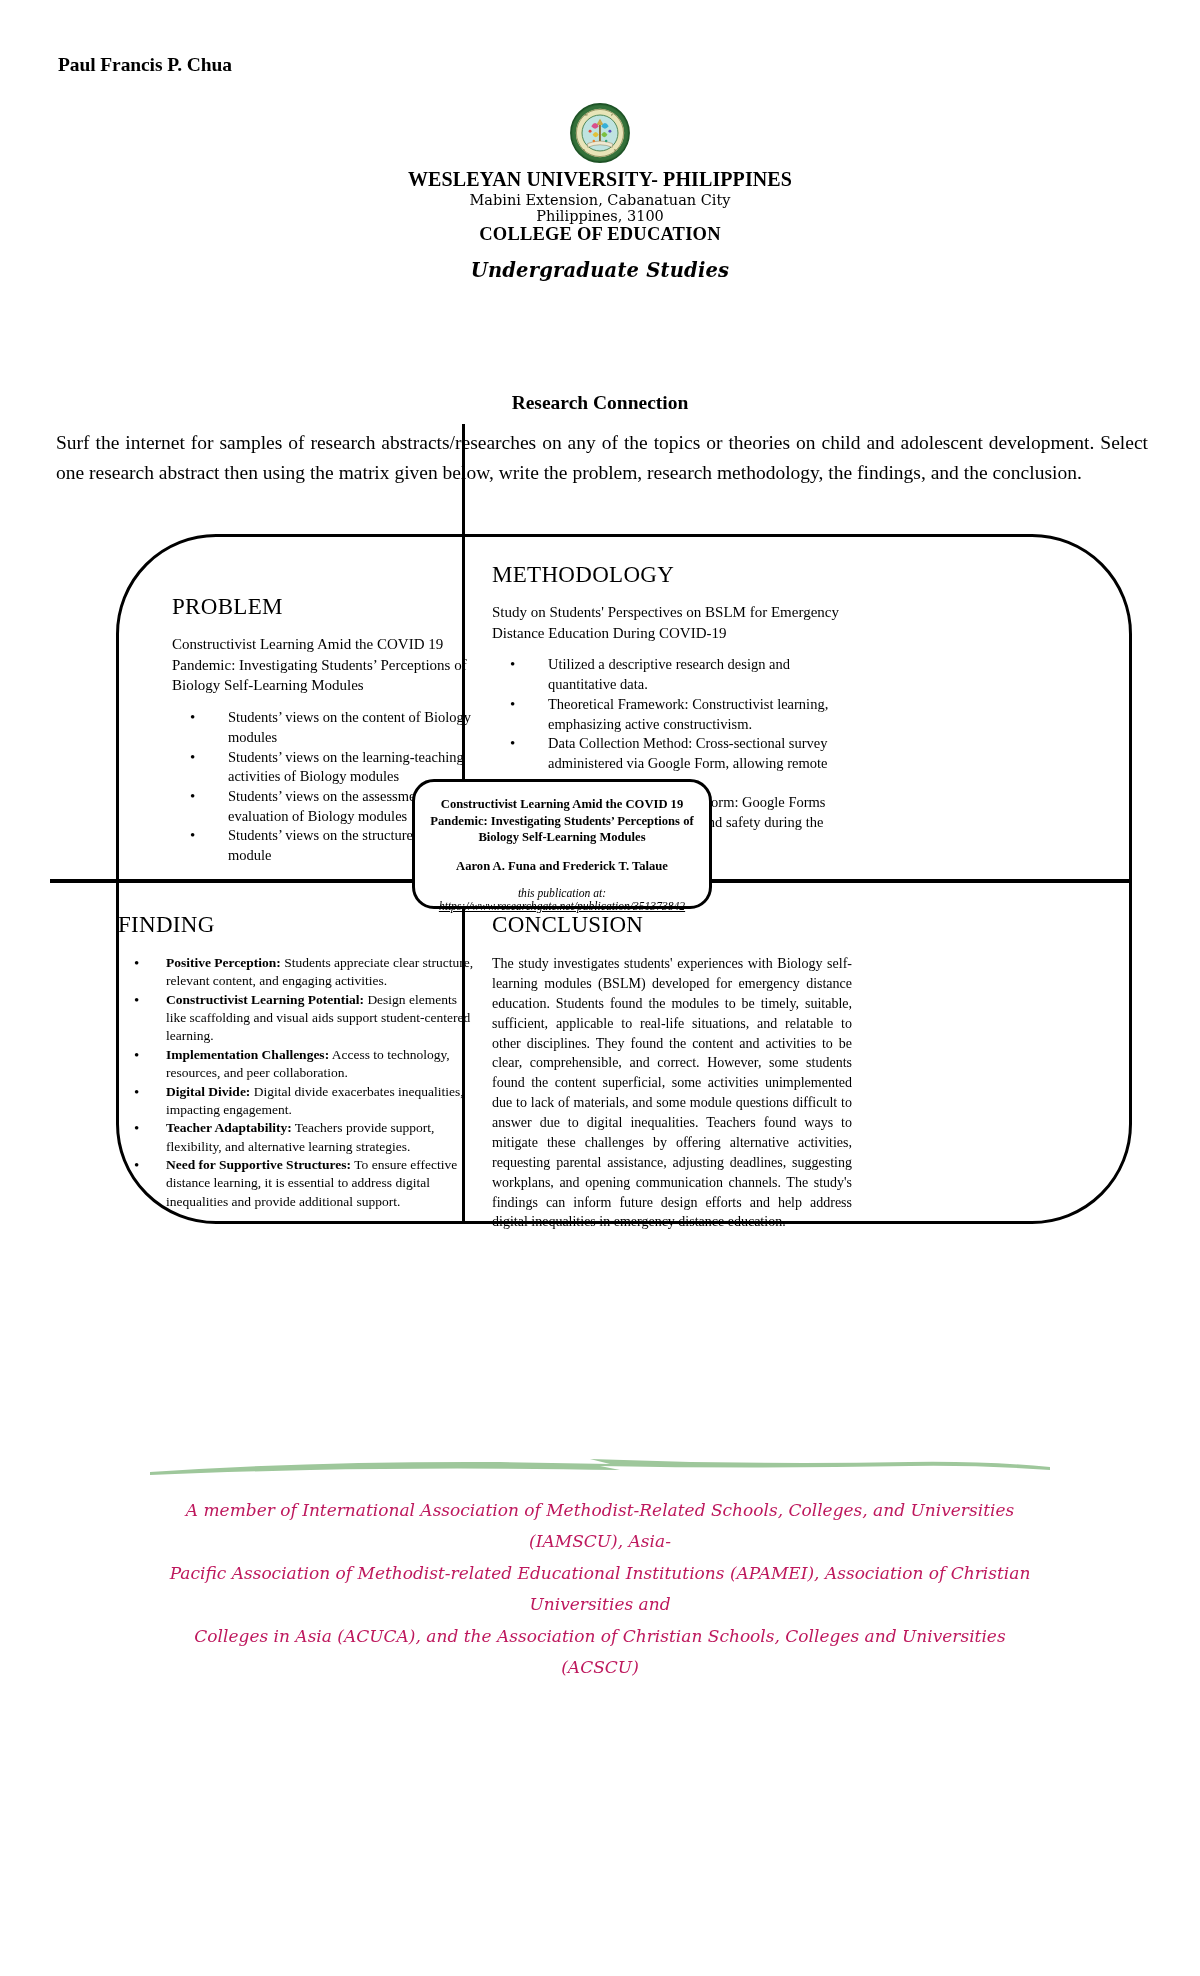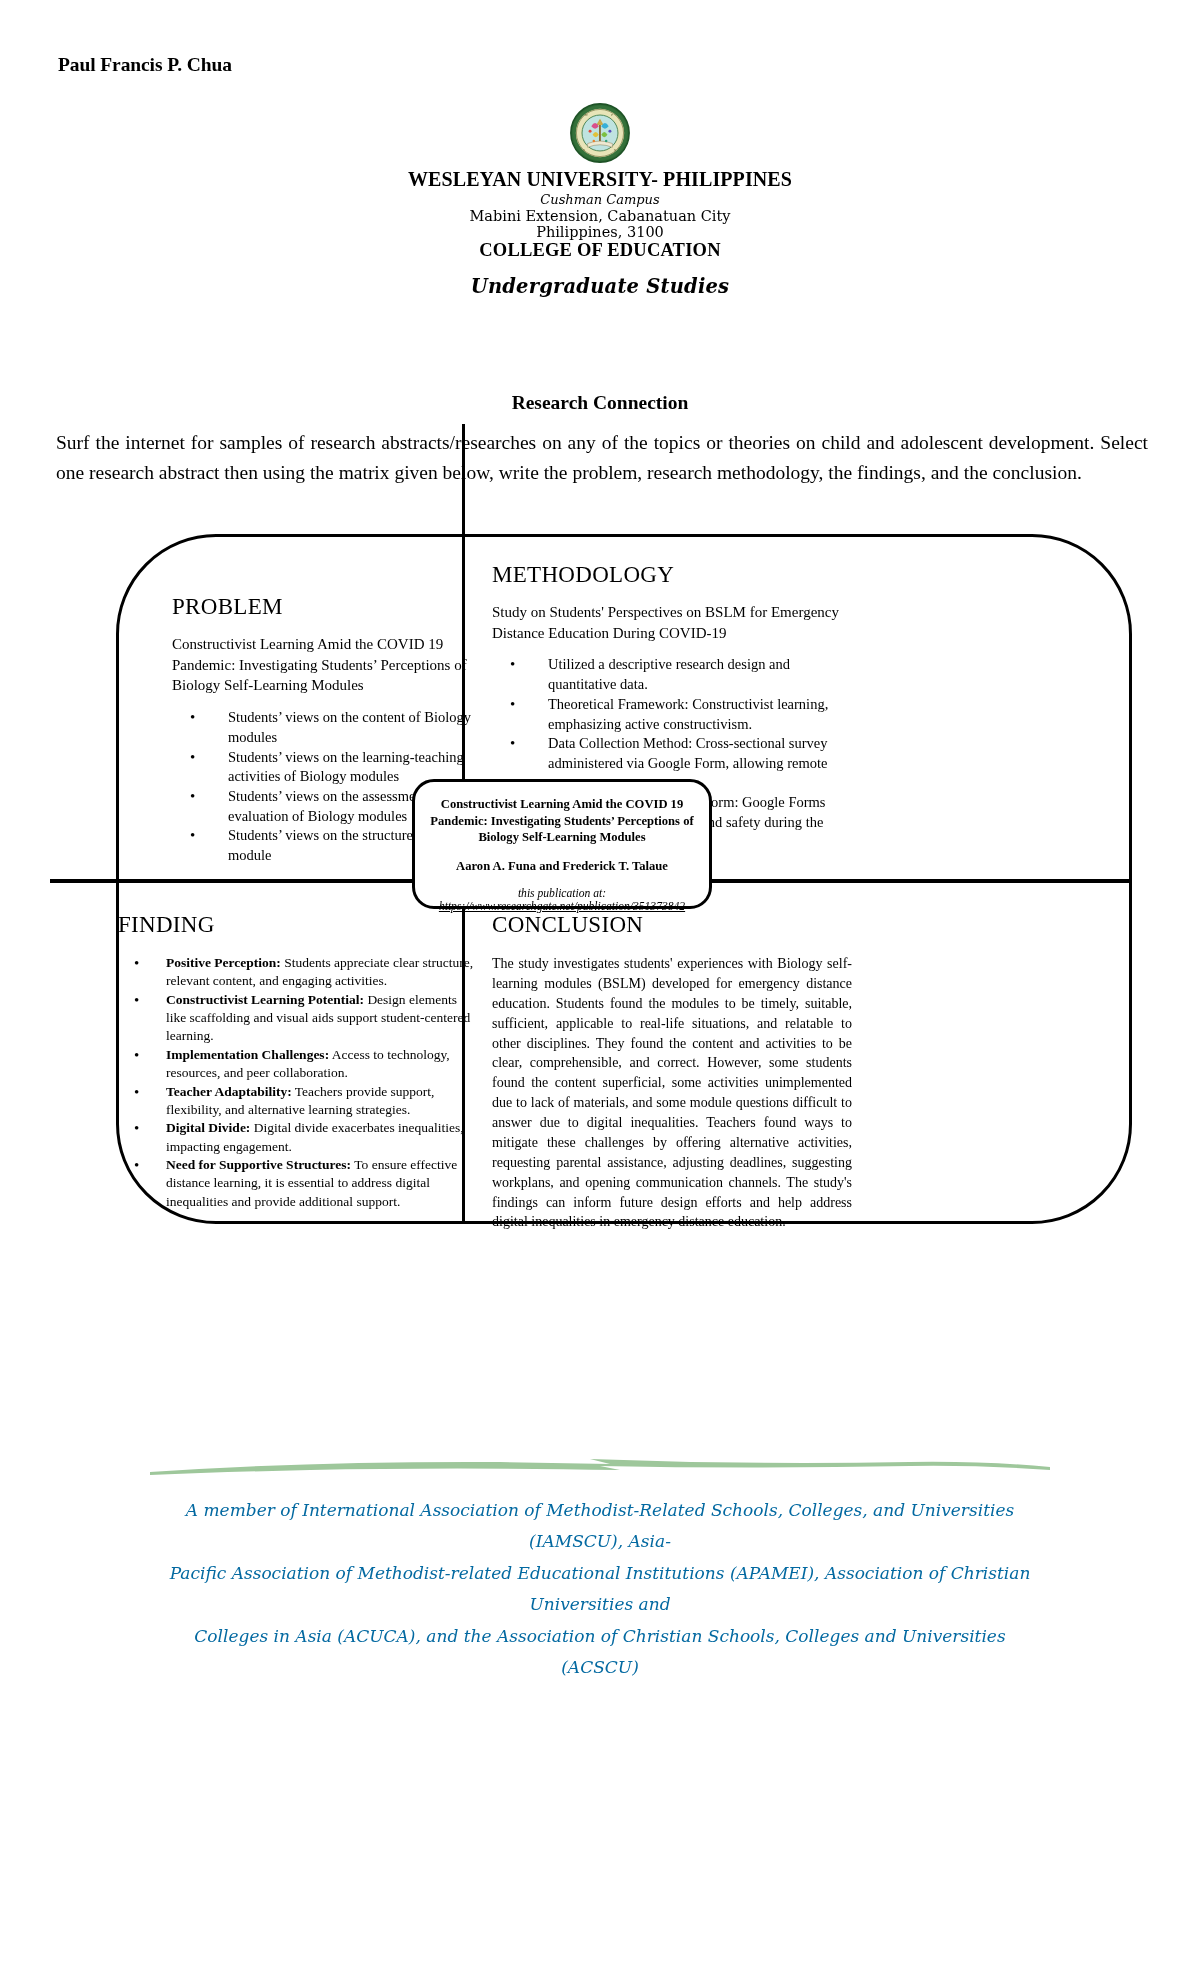--- a/index.html
+++ b/index.html
@@ -241,21 +241,21 @@
     text-align: center;
   }
   .footer-swoosh { display: block; margin: 0 auto; }
   .footer-text {
     margin: 14px auto 0 auto;
     width: 880px;
     font-family: "DejaVu Serif", "Liberation Serif", serif;
     font-style: italic;
     font-size: 17px;
     line-height: 1.85;
-    color: #0369a1;
+    color: #be185d;
   }
 </style>
 </head>
 <body>
 
 <div class="page">
 
   <div class="student-header">
     <div class="student-name">Paul Francis P. Chua</div>
   </div>
@@ -285,21 +285,20 @@
             <text x="26" y="26">W</text>
             <text x="68" y="26">P</text>
             <text x="22" y="82">U</text>
             <text x="72" y="82">N</text>
           </g>
           <circle cx="50" cy="53" r="47" fill="none" stroke="#1e5226" stroke-width="2.5"></circle>
         </g>
       </svg>
     </div>
     <div class="lh-univ">WESLEYAN UNIVERSITY- PHILIPPINES</div>
-    <div class="lh-campus">Cushman Campus</div>
     <div class="lh-addr">Mabini Extension, Cabanatuan City</div>
     <div class="lh-country">Philippines, 3100</div>
     <div class="lh-college">COLLEGE OF EDUCATION</div>
     <div class="lh-under">Undergraduate Studies</div>
   </div>
 
   <div class="rc-title">Research Connection</div>
   <div class="rc-body">Surf the internet for samples of research abstracts/researches on any of the topics or theories on child and adolescent development. Select one research abstract then using the matrix given below, write the problem, research methodology, the findings, and the conclusion.</div>
 
   <div class="matrix">
@@ -328,22 +327,22 @@
         <li>Online Data Gathering Platform: Google Forms ensured participant health and safety during the pandemic.</li>
       </ul>
     </div>
 
     <div class="quad quad-finding">
       <div class="quad-heading">FINDING</div>
       <ul class="quad-list small">
         <li><span class="lead">Positive Perception:</span><span> Students appreciate clear structure, relevant content, and engaging activities.</span></li>
         <li><span class="lead">Constructivist Learning Potential:</span><span> Design elements like scaffolding and visual aids support student-centered learning.</span></li>
         <li><span class="lead">Implementation Challenges:</span><span> Access to technology, resources, and peer collaboration.</span></li>
+        <li><span class="lead">Digital Divide:</span><span> Digital divide exacerbates inequalities, impacting engagement.</span></li>
         <li><span class="lead">Teacher Adaptability:</span><span> Teachers provide support, flexibility, and alternative learning strategies.</span></li>
-        <li><span class="lead">Digital Divide:</span><span> Digital divide exacerbates inequalities, impacting engagement.</span></li>
         <li><span class="lead">Need for Supportive Structures:</span><span> To ensure effective distance learning, it is essential to address digital inequalities and provide additional support.</span></li>
       </ul>
     </div>
 
     <div class="quad quad-conclusion">
       <div class="quad-heading">CONCLUSION</div>
       <div class="concl-body">The study investigates students' experiences with Biology self-learning modules (BSLM) developed for emergency distance education. Students found the modules to be timely, suitable, sufficient, applicable to real-life situations, and relatable to other disciplines. They found the content and activities to be clear, comprehensible, and correct. However, some students found the content superficial, some activities unimplemented due to lack of materials, and some module questions difficult to answer due to digital inequalities. Teachers found ways to mitigate these challenges by offering alternative activities, requesting parental assistance, adjusting deadlines, suggesting workplans, and opening communication channels. The study's findings can inform future design efforts and help address digital inequalities in emergency distance education.</div>
     </div>
 
     <div class="center-box">

